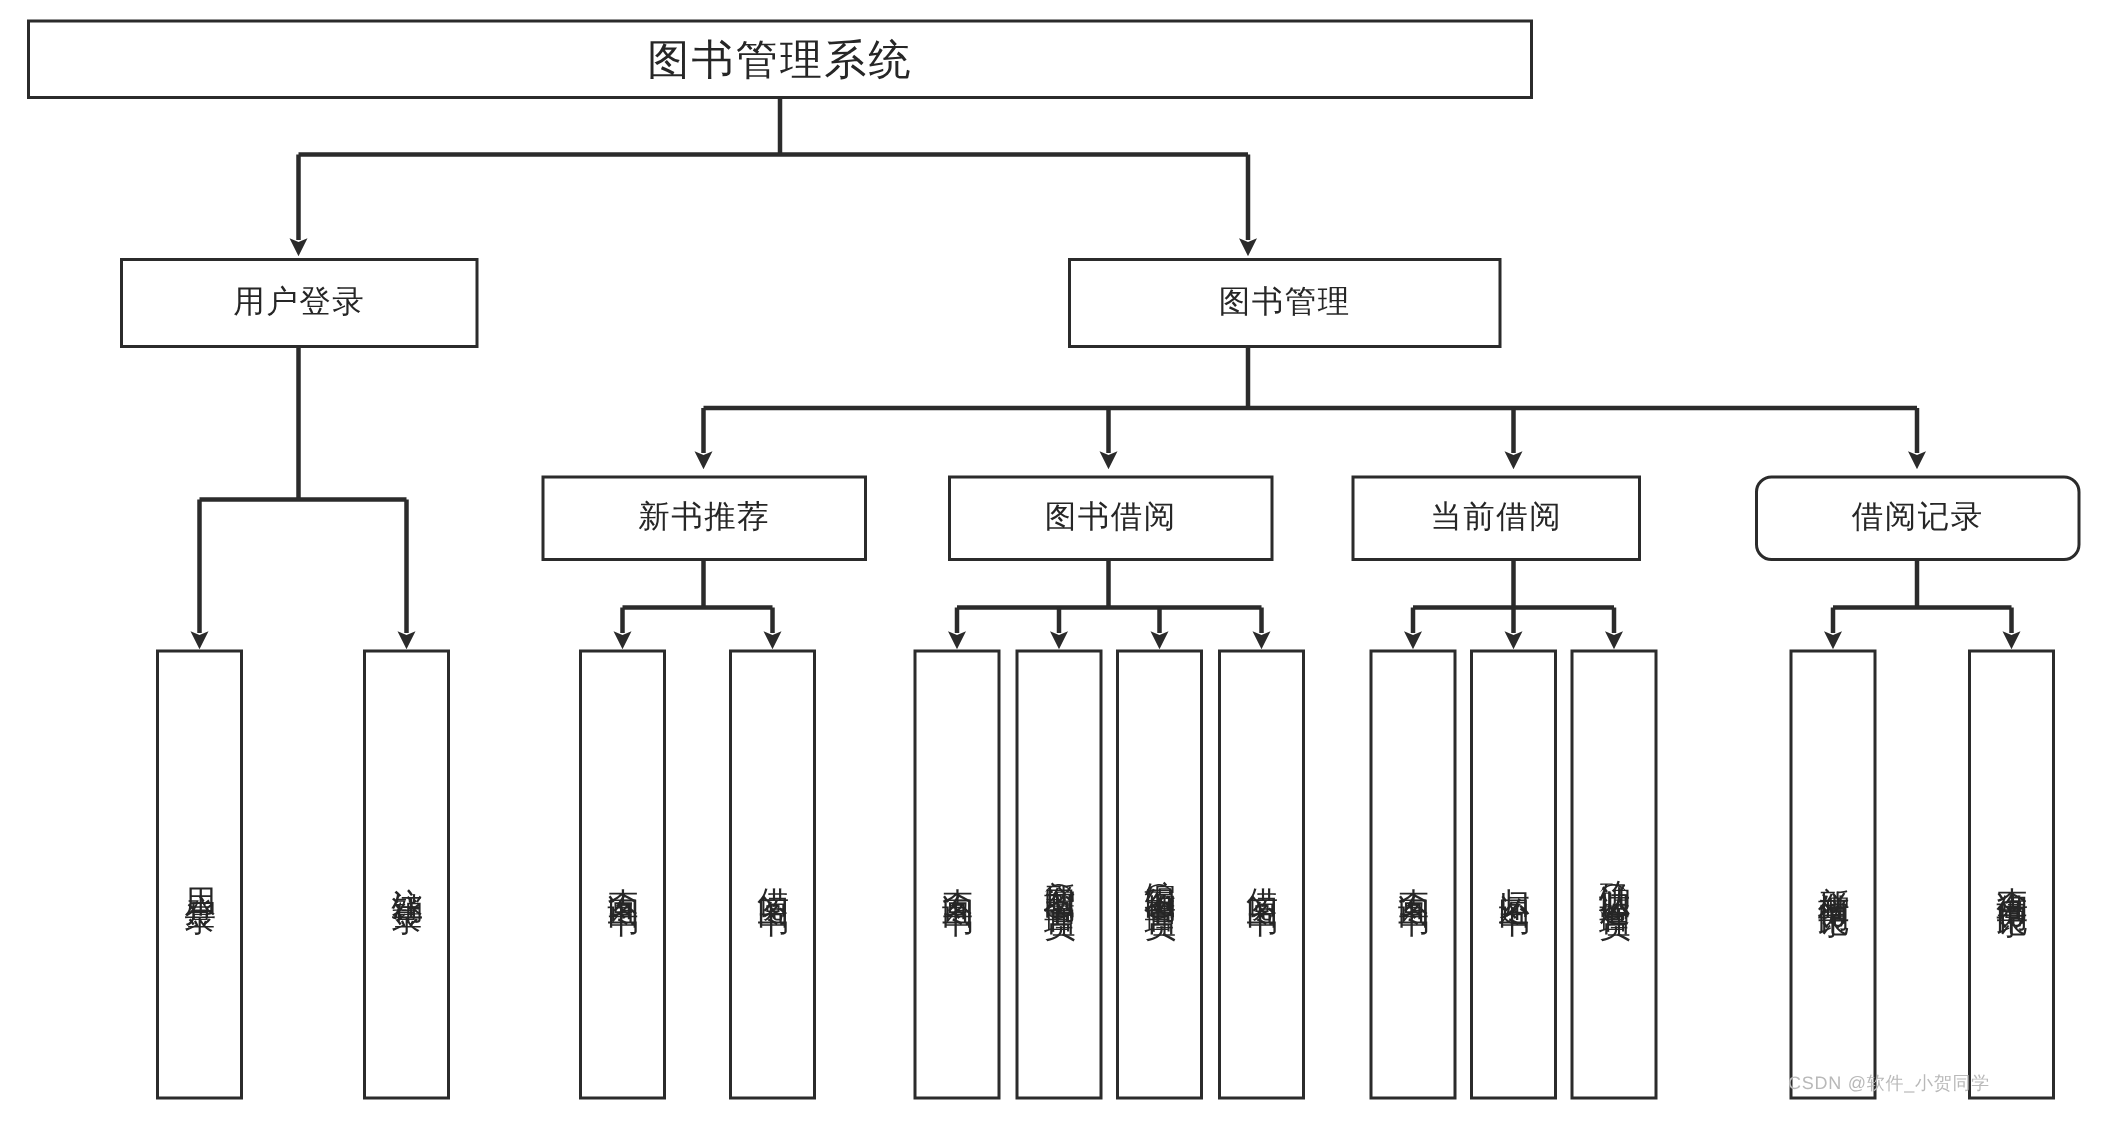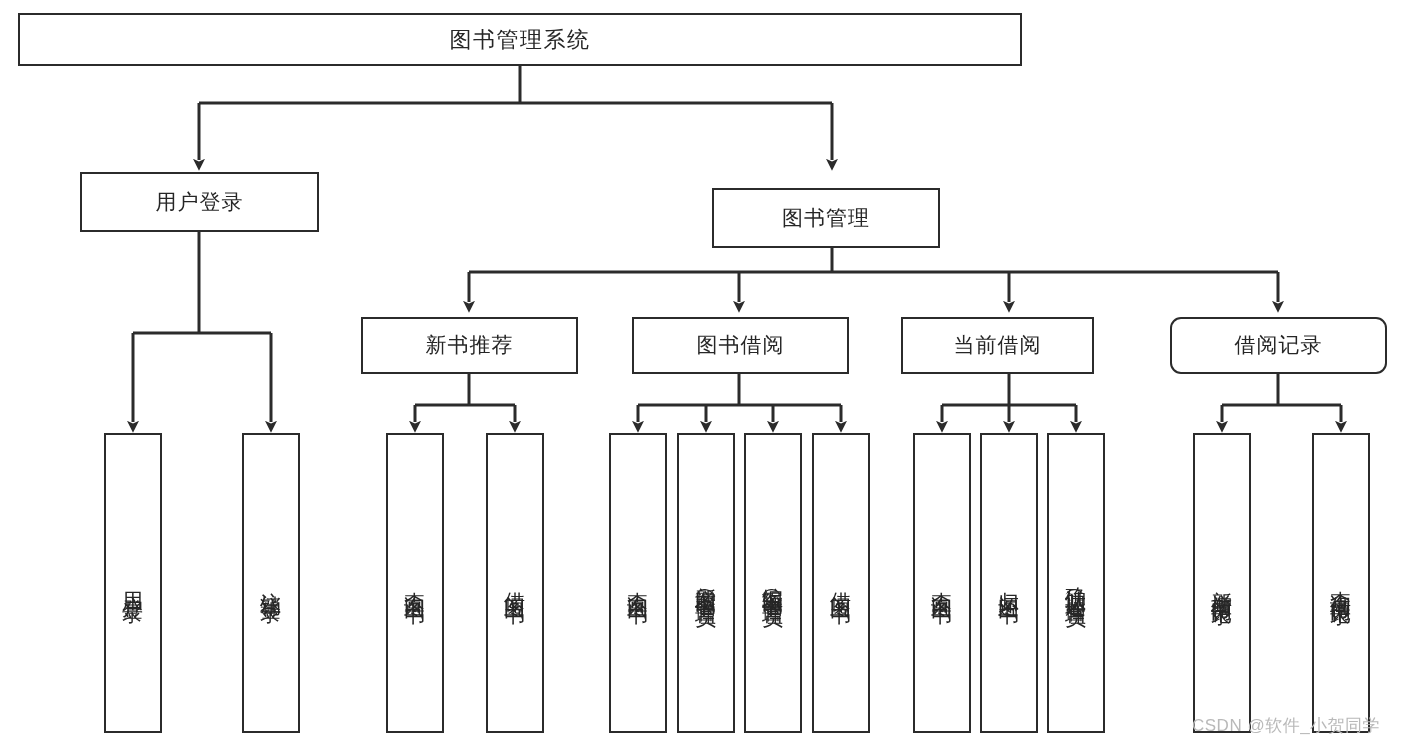--- a/index.html
+++ b/index.html
@@ -43,21 +43,21 @@
     letter-spacing: 0.5px;
     color: #262626;
     white-space: pre-line;
   }
   
   .node.horiz .node-label {
     font-size: 21px;
     letter-spacing: 1px;
   }
   .node.root .node-label {
-    font-size: 22px;
+    font-size: 28px;
     letter-spacing: 1.5px;
   }
   
   .node.vert {
     align-items: center;
     justify-content: center;
     padding: 4px 0;
   }
   .node.vert .node-label {
     writing-mode: vertical-rl;
@@ -66,21 +66,21 @@
     line-height: 1;
     letter-spacing: 4px;
     max-height: 100%;
   }
   .node.vert.tall .node-label {
     letter-spacing: 3px;
   }
   .watermark {
     position: absolute;
     color: #b9b9b9;
-    font-size: 17px;
+    font-size: 12px;
     letter-spacing: 0.5px;
     white-space: nowrap;
     user-select: none;
   }
 </style>
 </head>
 <body>
 
 <div id="canvas">
 
@@ -134,21 +134,21 @@
     </g>
   </svg>
 
   <div class="node root horiz" style="left:18px; top:13px; width:1004px; height:53px;">
     <span class="node-label">图书管理系统</span>
   </div>
 
   <div class="node horiz" style="left:80px; top:172px; width:239px; height:60px;">
     <span class="node-label">用户登录</span>
   </div>
-  <div class="node horiz" style="left:712px; top:172px; width:228px; height:60px;margin-top:16px;">
+  <div class="node horiz" style="left:712px; top:172px; width:289px; height:60px;">
     <span class="node-label">图书管理</span>
   </div>
 
   <div class="node horiz" style="left:361px; top:317px; width:217px; height:57px;">
     <span class="node-label">新书推荐</span>
   </div>
   <div class="node horiz" style="left:632px; top:317px; width:217px; height:57px;">
     <span class="node-label">图书借阅</span>
   </div>
   <div class="node horiz" style="left:901px; top:317px; width:193px; height:57px;">

